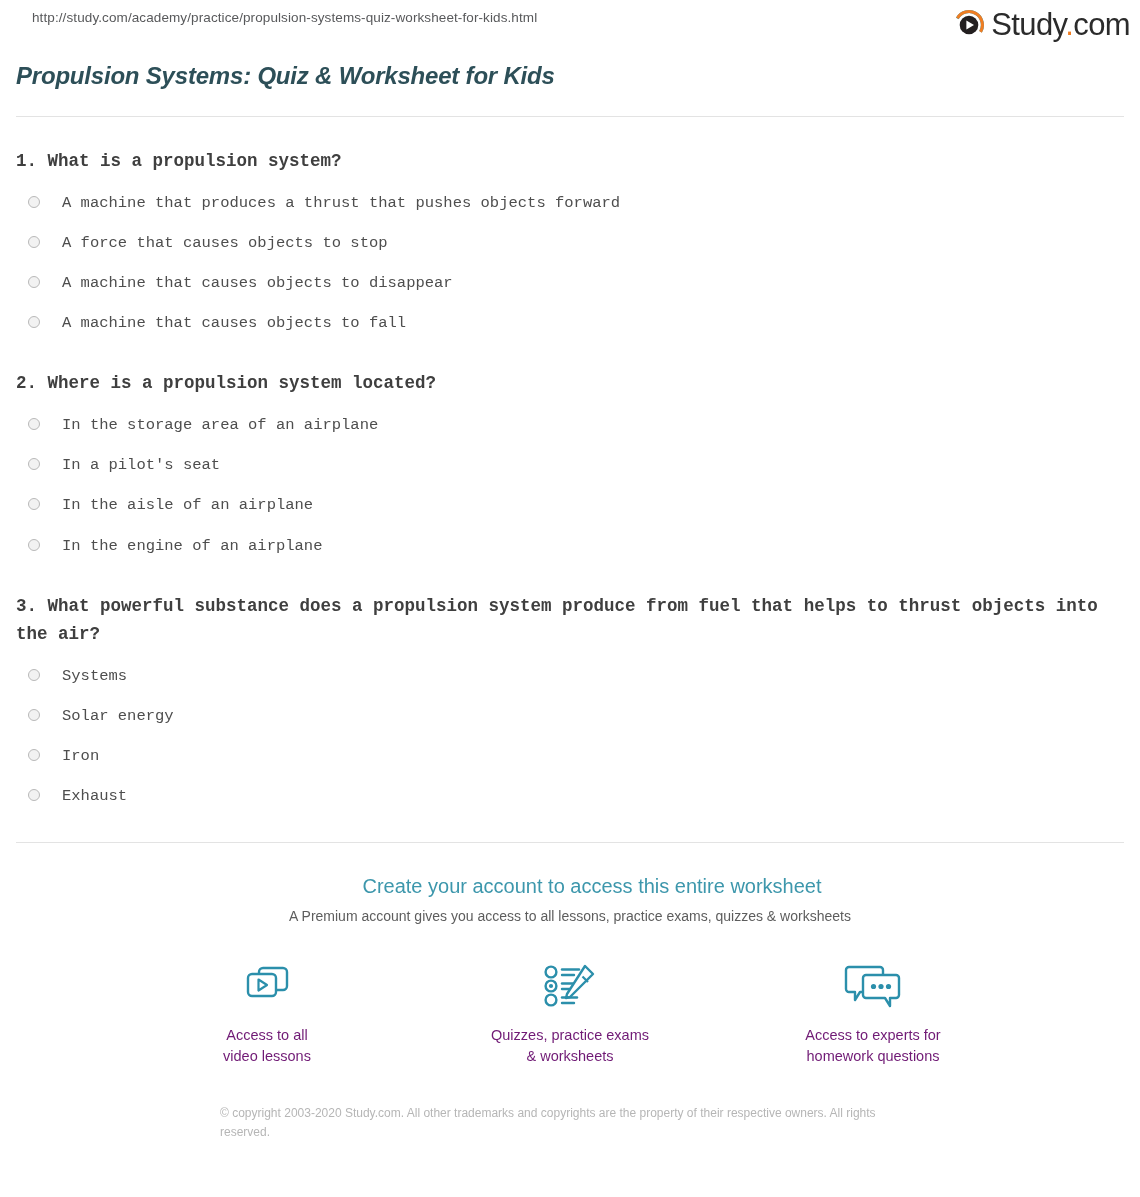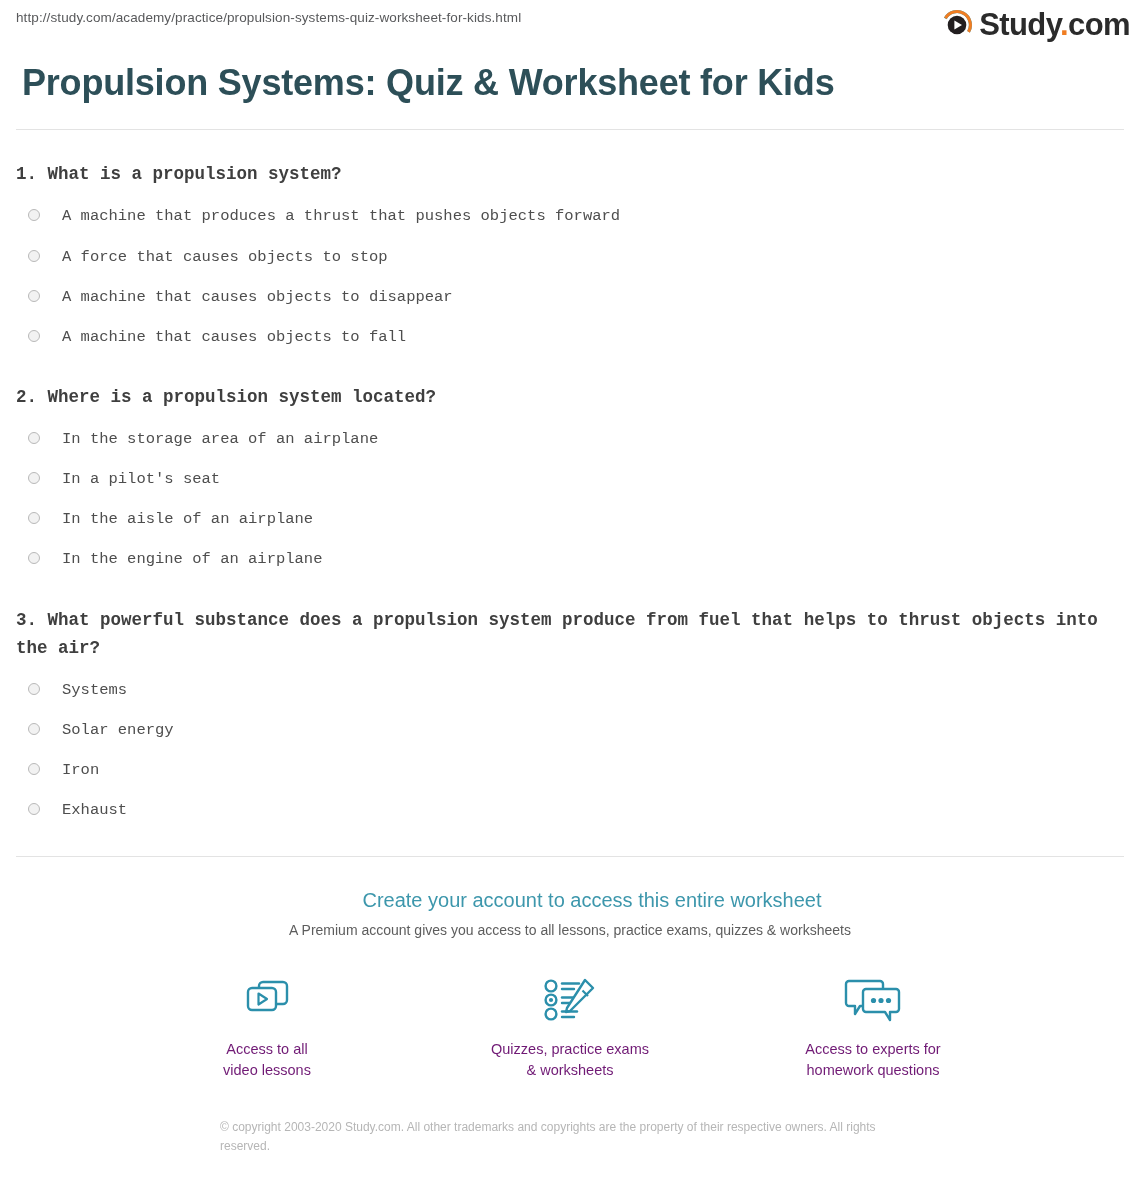--- a/index.html
+++ b/index.html
@@ -18,21 +18,21 @@
   }
 
   
   .topbar {
     position: relative;
     height: 56px;
     padding: 0 16px;
   }
   .url {
     position: absolute;
-    left: 16px;
+    left: 32px;
     top: 10px;
     font-size: 13.5px;
     color: #58595b;
     letter-spacing: 0.1px;
     white-space: nowrap;
   }
   .logo {
     position: absolute;
     right: 10px;
     top: 9px;
@@ -41,36 +41,37 @@
     gap: 7px;
   }
   .logo-mark {
     width: 30px;
     height: 30px;
     position: relative;
     flex: none;
   }
   .logo-text {
     font-size: 31px;
-    font-weight: 700;
+    font-weight: 400;
     color: #2b2b2b;
     letter-spacing: -0.6px;
     line-height: 1;
     white-space: nowrap;
   }
   .logo-text .dot { color: #f07d22; }
 
   
   .page-title {
-    margin: 6px 16px 0 22px;
-    font-size: 36px;
+    margin: 6px 16px 0 16px;
+    font-size: 24px;
     font-weight: 600;
     color: #2d4f58;
     letter-spacing: -0.2px;
     line-height: 1.15;
+    font-style: italic;
   }
   .rule {
     height: 1px;
     background: #e3e3e3;
     margin: 26px 16px 0 16px;
   }
 
   
   .quiz {
     padding: 0 16px;

